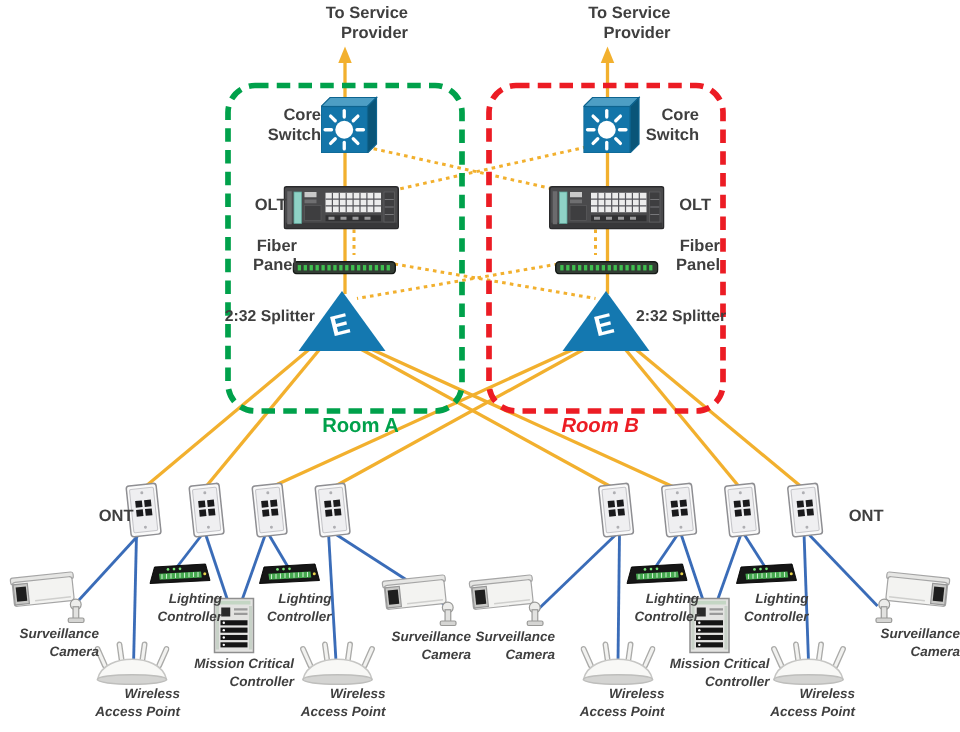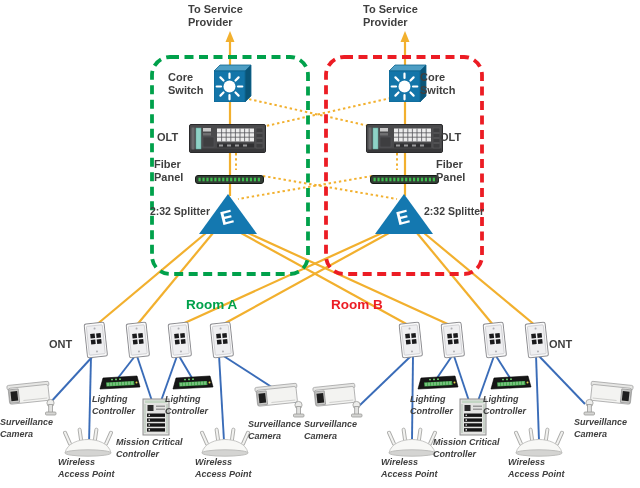--- a/index.html
+++ b/index.html
@@ -1,23 +1,23 @@
 <!DOCTYPE html>
 <html><head>
 <meta charset="utf-8">
 <style>
   html,body{margin:0;padding:0;background:#fff;}
   .stage{position:relative;width:640px;height:488px;background:#ffffff;
          font-family:"Liberation Sans",sans-serif;overflow:hidden;}
   .wires{position:absolute;left:0;top:0;z-index:1;pointer-events:none;}
   .icon{position:absolute;z-index:2;}
   .lbl{position:absolute;z-index:3;font-weight:bold;color:#3F3F3F;
-       text-align:left;font-size:11px;line-height:1.22;white-space:nowrap;}
+       text-align:right;font-size:11px;line-height:1.22;white-space:nowrap;}
   .lbl.small{font-size:9px;line-height:1.3;font-style:italic;}
-  .lbl.room{font-size:13.5px;margin-top:21px;}
+  .lbl.room{font-size:13.5px;}
   .lbl.room-a{color:#00A14B;}
   .lbl.room-b{color:#EC1C24;}
   .lbl.right-align{text-align:right;}
   .lbl.left-align{text-align:left;}
   .splitter-letter{position:absolute;z-index:3;color:#ffffff;font-weight:bold;
        font-size:19px;transform:rotate(-14deg);text-align:center;width:24px;}
   .mirror{transform:scaleX(-1);}
   .defs-holder{position:absolute;width:0;height:0;overflow:hidden;}
 </style>
 </head>
@@ -301,21 +301,21 @@
   <div class="icon" style="left:374px;top:193px;">
     <svg width="60" height="42">
         <use href="#ic-splitter"></use>
       </svg></div>
   <div class="splitter-letter" style="left:215px;top:207px;">E</div>
   <div class="splitter-letter" style="left:391px;top:207px;">E</div>
   <div class="lbl right-align" style="right:430px;top:205px;font-size:10.5px;">2:32 Splitter</div>
   <div class="lbl left-align" style="left:424px;top:205px;font-size:10.5px;">2:32 Splitter</div>
 
   <div class="lbl room room-a" style="left:186px;top:276px;width:80px;">Room A</div>
-  <div class="lbl room room-b" style="left:331px;top:276px;width:80px;">Room B</div>
+  <div class="lbl room room-b" style="left:346px;top:276px;width:80px;font-style:italic;">Room B</div>
 
   <div class="icon" style="left:85px;top:322px;transform:rotate(-6deg);"><svg width="22" height="36">
         <use href="#ic-ont"></use>
       </svg></div>
   <div class="icon" style="left:127px;top:322px;transform:rotate(-6deg);"><svg width="22" height="36">
         <use href="#ic-ont"></use>
       </svg></div>
   <div class="icon" style="left:169px;top:322px;transform:rotate(-6deg);"><svg width="22" height="36">
         <use href="#ic-ont"></use>
       </svg></div>

